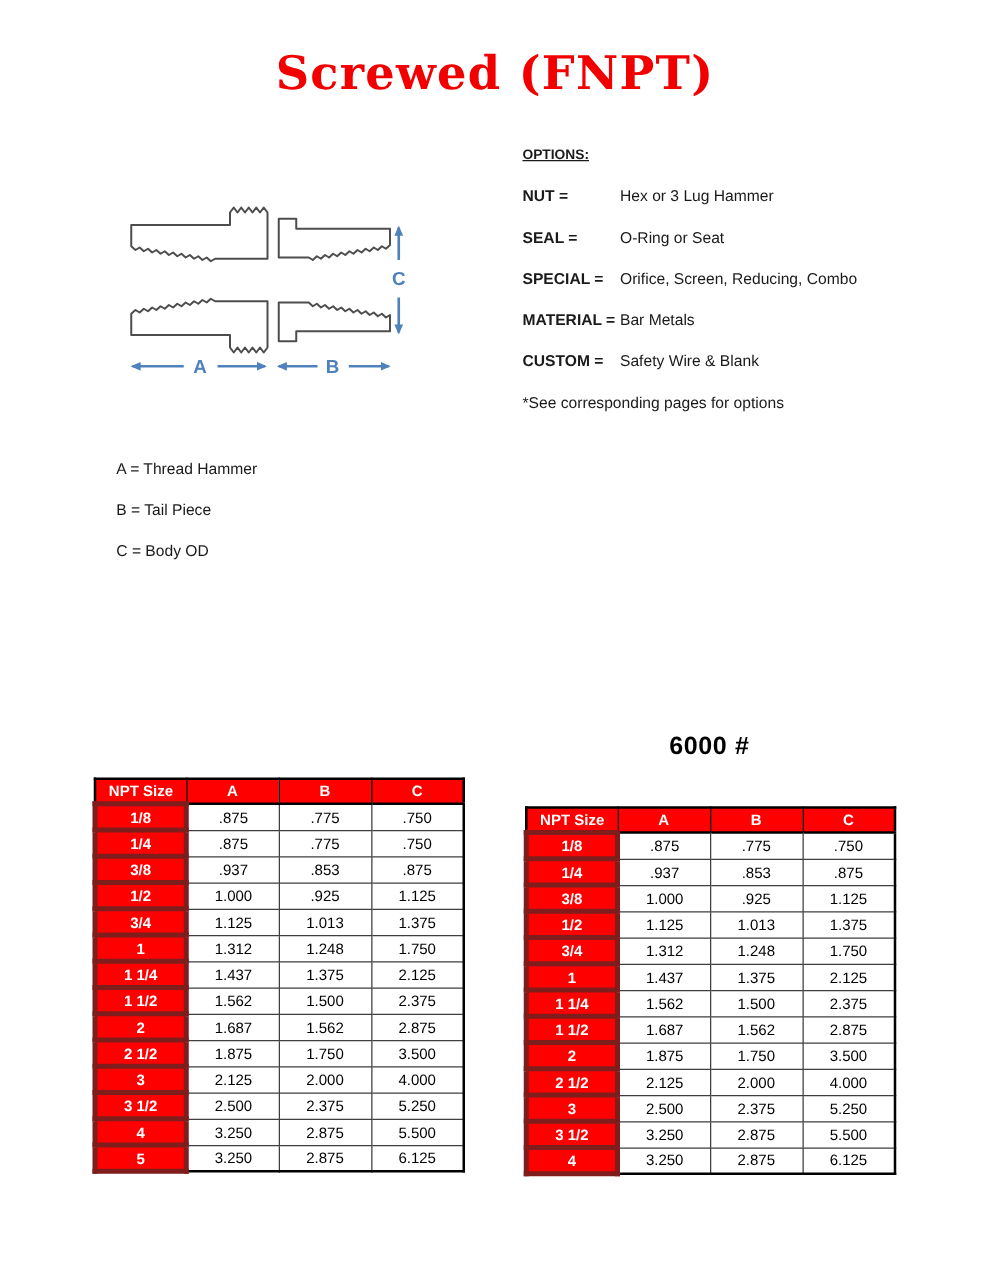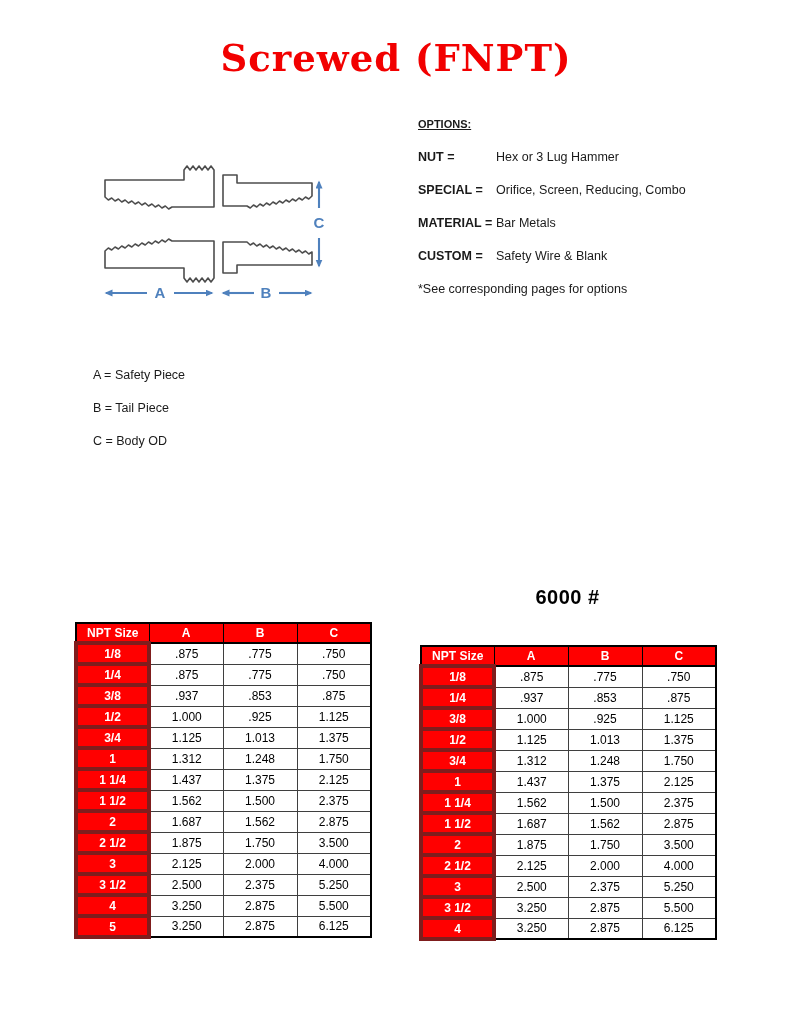--- a/index.html
+++ b/index.html
@@ -120,37 +120,41 @@
   </svg>
 
   <div class="options">
     <div class="options-heading">OPTIONS:</div>
 
     <div class="options-item">
       <span class="options-label">NUT =</span>
       <span class="options-value">Hex or 3 Lug Hammer</span>
     </div>
     <div class="options-item">
+      <span class="options-label">SEAL =</span>
+      <span class="options-value">O-Ring or Seat</span>
+    </div>
+    <div class="options-item">
       <span class="options-label">SPECIAL =</span>
       <span class="options-value">Orifice, Screen, Reducing, Combo</span>
     </div>
     <div class="options-item">
       <span class="options-label">MATERIAL =</span>
       <span class="options-value">Bar Metals</span>
     </div>
     <div class="options-item">
       <span class="options-label">CUSTOM =</span>
       <span class="options-value">Safety Wire &amp; Blank</span>
     </div>
 
     <div class="options-footnote">*See corresponding pages for options</div>
   </div>
 
   <div class="legend">
-    <div class="legend-item">A = Safety Piece</div>
+    <div class="legend-item">A = Thread Hammer</div>
     <div class="legend-item">B = Tail Piece</div>
     <div class="legend-item">C = Body OD</div>
   </div>
 
   <div class="table-block left">
     <table class="spec">
       <colgroup>
           <col style="width:73px">
           <col style="width:74px">
           <col style="width:74px">

